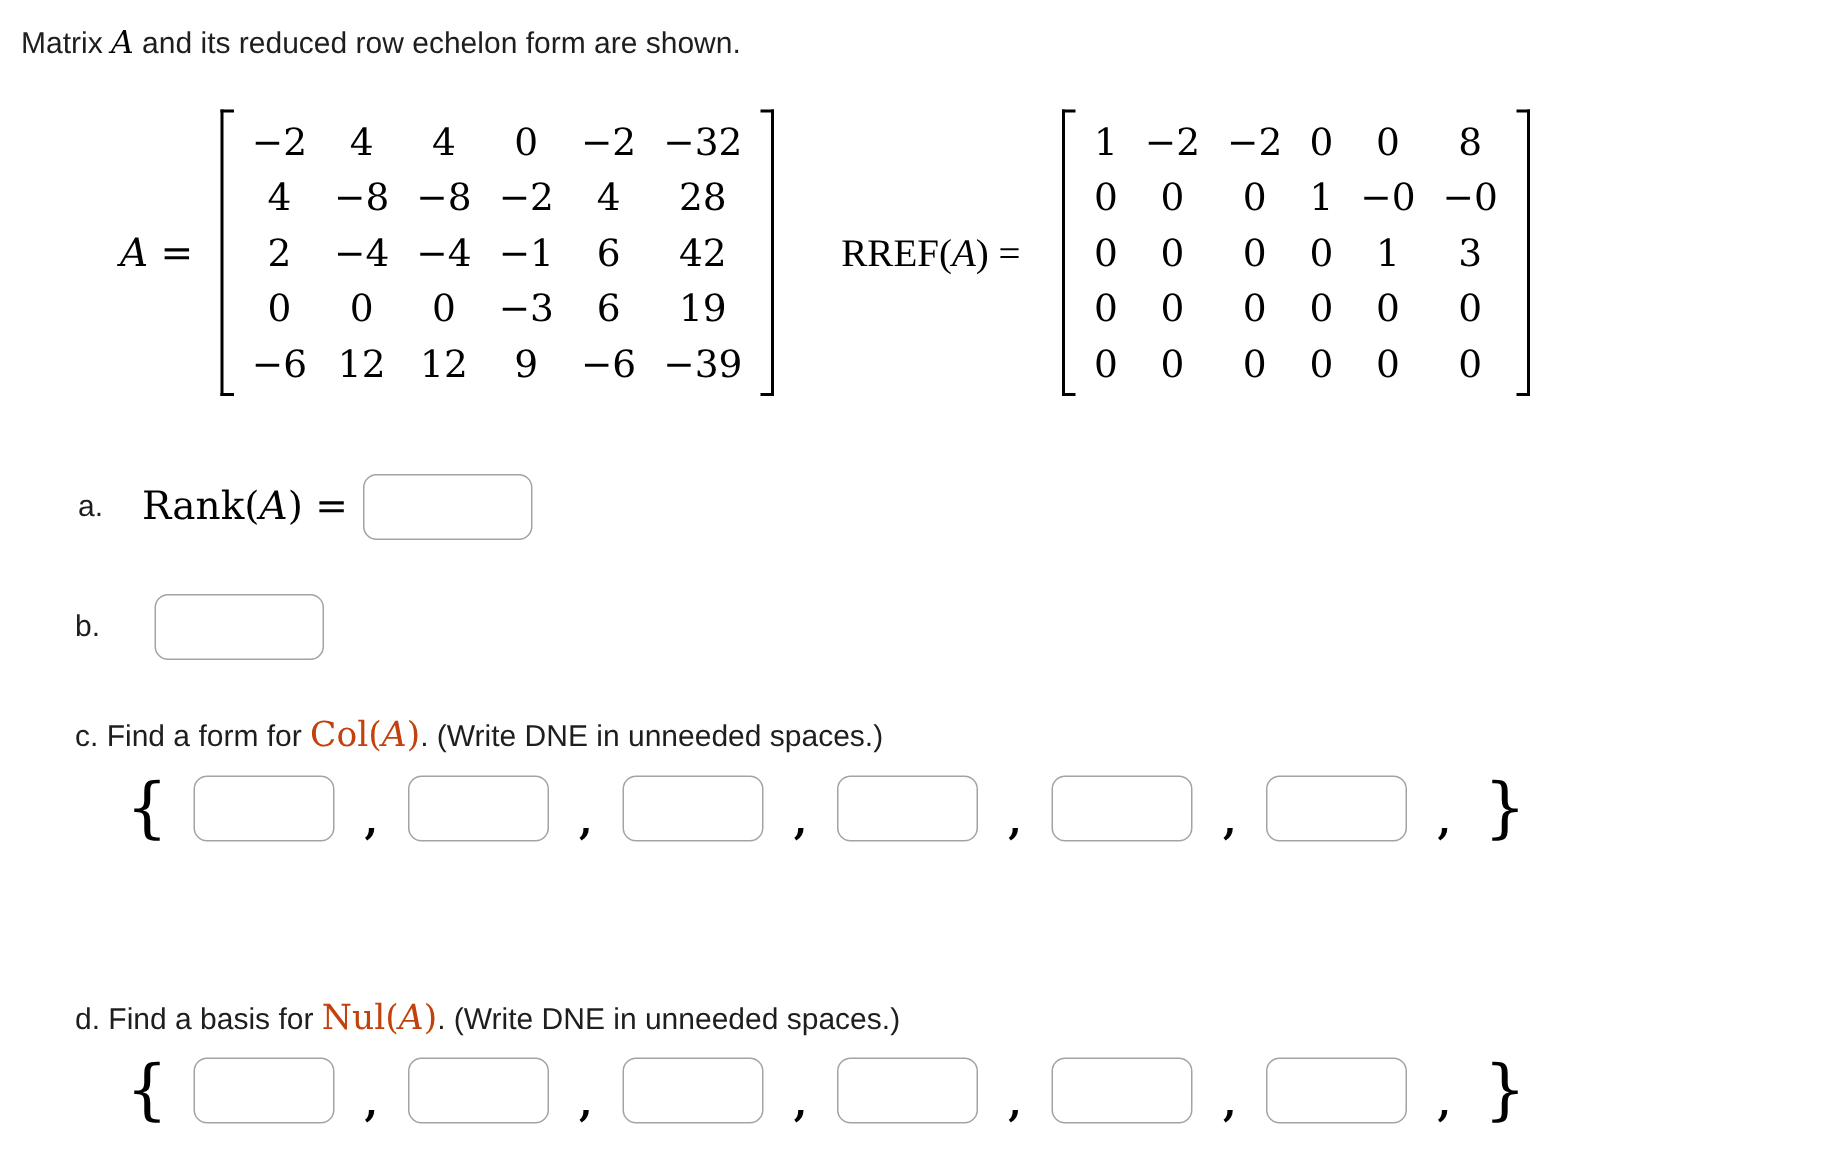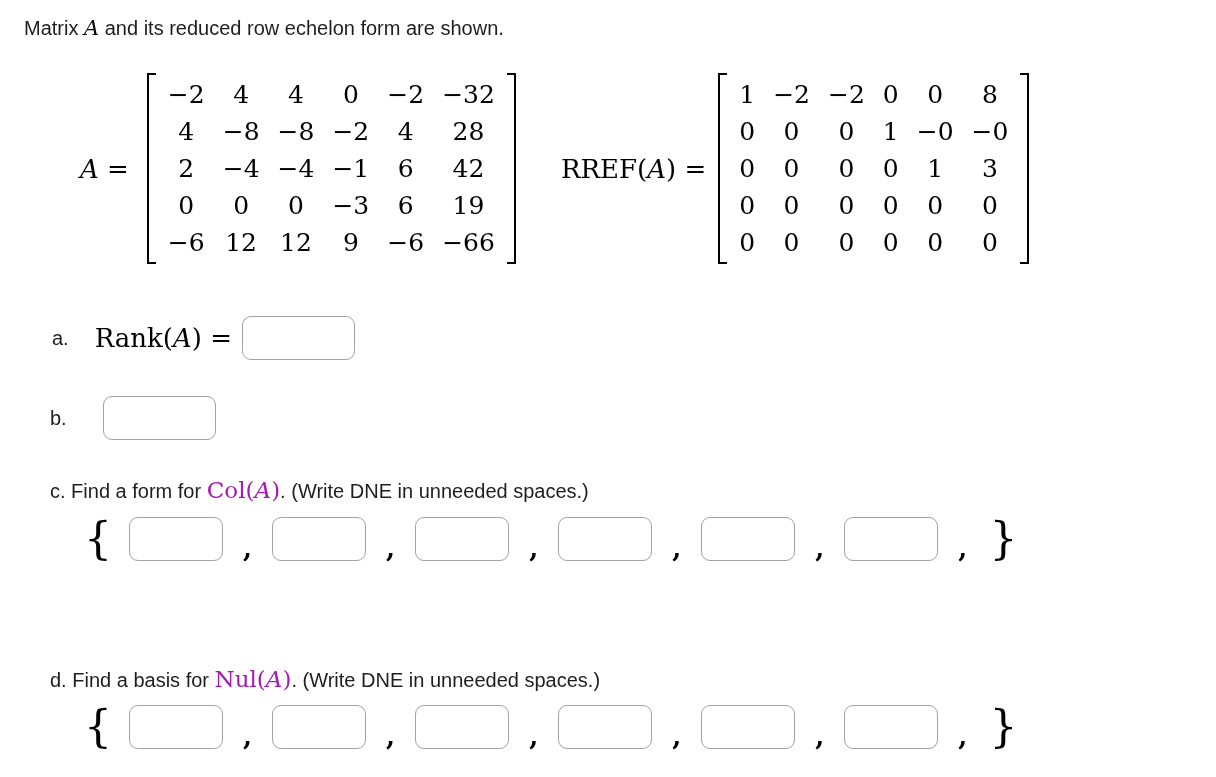--- a/index.html
+++ b/index.html
@@ -4,56 +4,56 @@
 <style>
   * { margin:0; padding:0; box-sizing:border-box; }
   html,body { background:#ffffff; }
   body {
     width:1216px; height:777px; position:relative; overflow:hidden;
     font-family:"Liberation Sans", sans-serif; color:#1c1c1c;
   }
   .abs { position:absolute; }
 
   
-  #title { left:24px; top:16px; font-size:20px; color:#1e1e1e; }
+  #title { left:14px; top:16px; font-size:20px; color:#1e1e1e; }
   .mvar { font-family:"DejaVu Serif", serif; font-style:italic; font-size:21px; color:#000; }
 
   
   #matrices { left:80px; top:73px; display:flex; align-items:center; }
   .math-label { font-family:"DejaVu Serif", serif; font-size:26px; color:#000; white-space:pre; }
   .math-label i { font-style:italic; }
   .matrix { display:flex; align-items:stretch; }
   .brk { width:9px; }
   .brk.l { border-left:2px solid #000; border-top:2px solid #000; border-bottom:2px solid #000; }
   .brk.r { border-right:2px solid #000; border-top:2px solid #000; border-bottom:2px solid #000; }
   .mgrid {
     display:grid; grid-template-columns:repeat(6, max-content);
     column-gap:18px; padding:3px 12px; align-items:center; justify-items:center;
   }
   .mcell {
     font-family:"DejaVu Serif", serif; font-size:25px; color:#000;
     height:37px; line-height:37px; white-space:nowrap;
   }
   #matrix-a-label { margin-right:18px; }
-  #rref-label { margin-left:45px; margin-right:12px; }
+  #rref-label { margin-left:45px; margin-right:28px;font-family:Liberation Serif, serif; }
 
   
   .part-row { display:flex; align-items:center; }
   #part-a { left:52px; top:316px; }
   #part-b { left:50px; top:396px; }
   .item-label { font-size:20px; color:#1e1e1e; margin-right:26px; }
   .ans-input, .basis-input {
     height:44px; border:1px solid #a3a3a3; border-radius:9px; background:#fff;
     font-family:"Liberation Sans", sans-serif; font-size:18px; padding:0 8px; outline:none;
   }
   .ans-input { width:113px; margin-left:10px; }
 
   
   .instruction { font-size:20px; color:#1e1e1e; }
-  .instruction .mathf { font-family:"DejaVu Serif", serif; font-size:23px; color:#a21caf; }
+  .instruction .mathf { font-family:"DejaVu Serif", serif; font-size:23px; color:#c2410c; }
   .instruction .mathf i { font-style:italic; }
   #part-c-instruction { left:50px; top:477px; }
   #part-d-instruction { left:50px; top:666px;text-align:center; }
 
   
   .basis-row { display:flex; align-items:center; }
   #col-basis-row { left:84px; top:515px; }
   #nul-basis-row { left:84px; top:703px; }
   .basis-input { width:94px; }
   .basis-input + .sep { margin:0 20px; }
@@ -101,21 +101,21 @@
         <div class="mcell">0</div>
         <div class="mcell">0</div>
         <div class="mcell">−3</div>
         <div class="mcell">6</div>
         <div class="mcell">19</div>
         <div class="mcell">−6</div>
         <div class="mcell">12</div>
         <div class="mcell">12</div>
         <div class="mcell">9</div>
         <div class="mcell">−6</div>
-        <div class="mcell">−66</div>
+        <div class="mcell">−39</div>
       </div>
     <div class="brk r"></div>
   </div>
 
   <span class="math-label" id="rref-label"><span>RREF(</span><i>A</i><span>) =</span></span>
 
   <div class="matrix">
     <div class="brk l"></div>
     <div class="mgrid">
         <div class="mcell">1</div>

